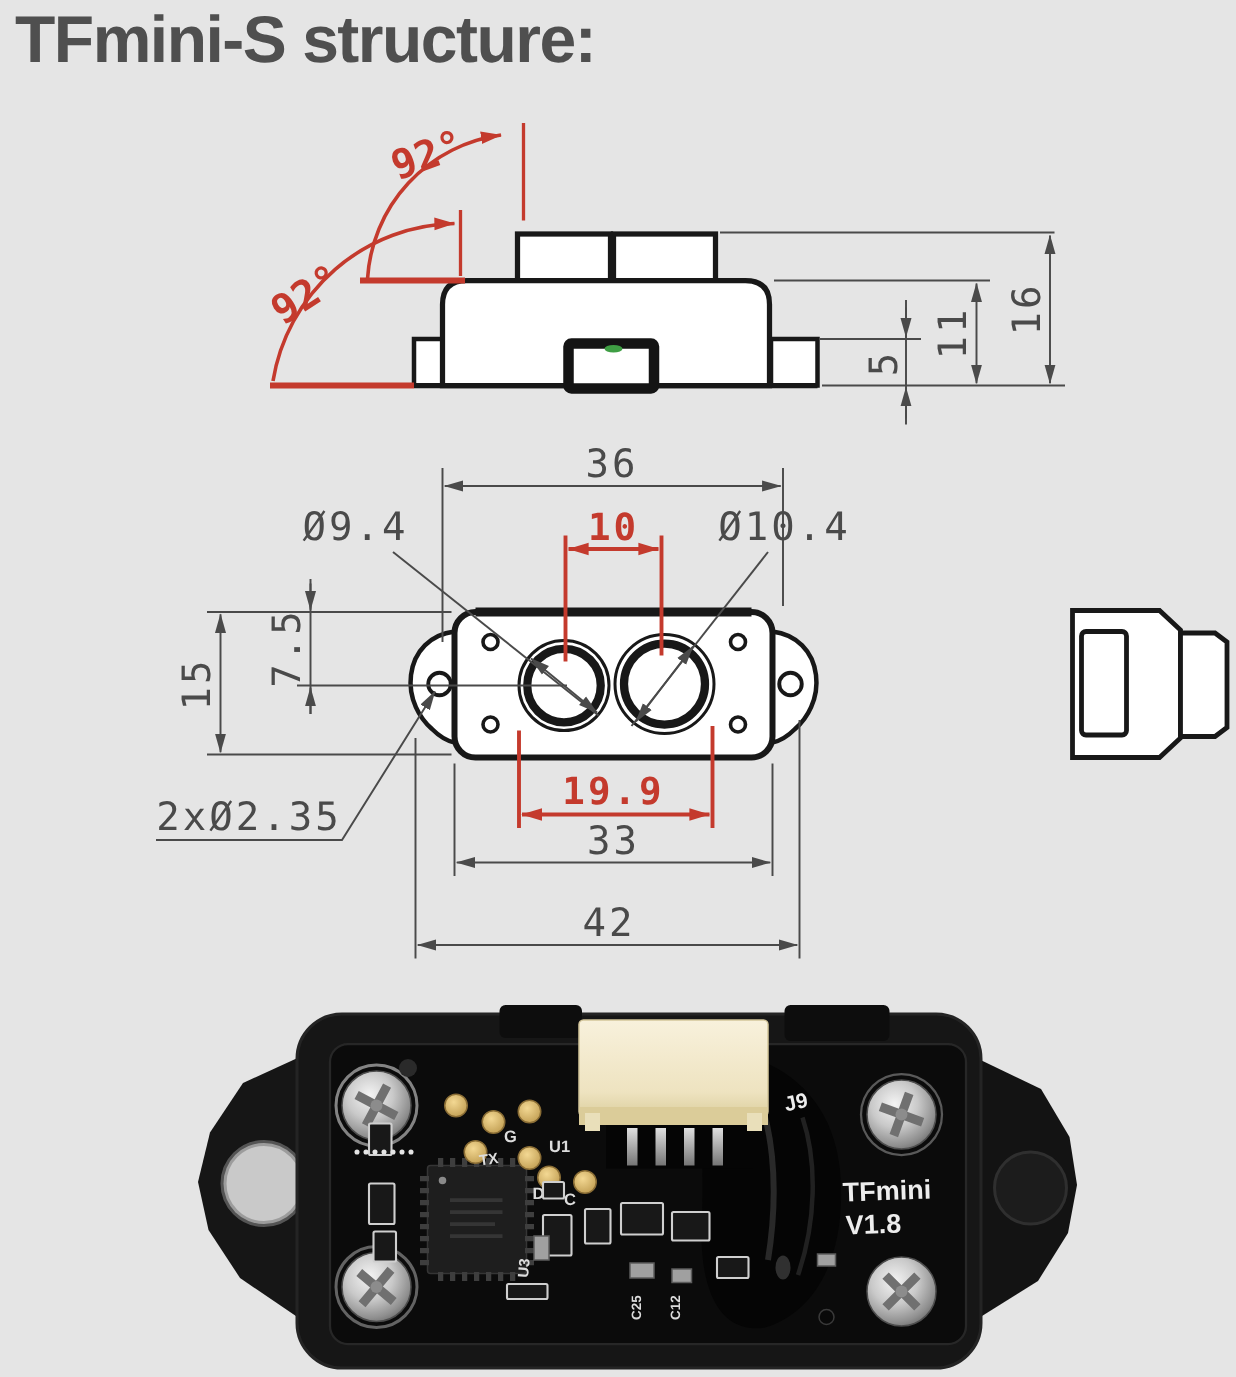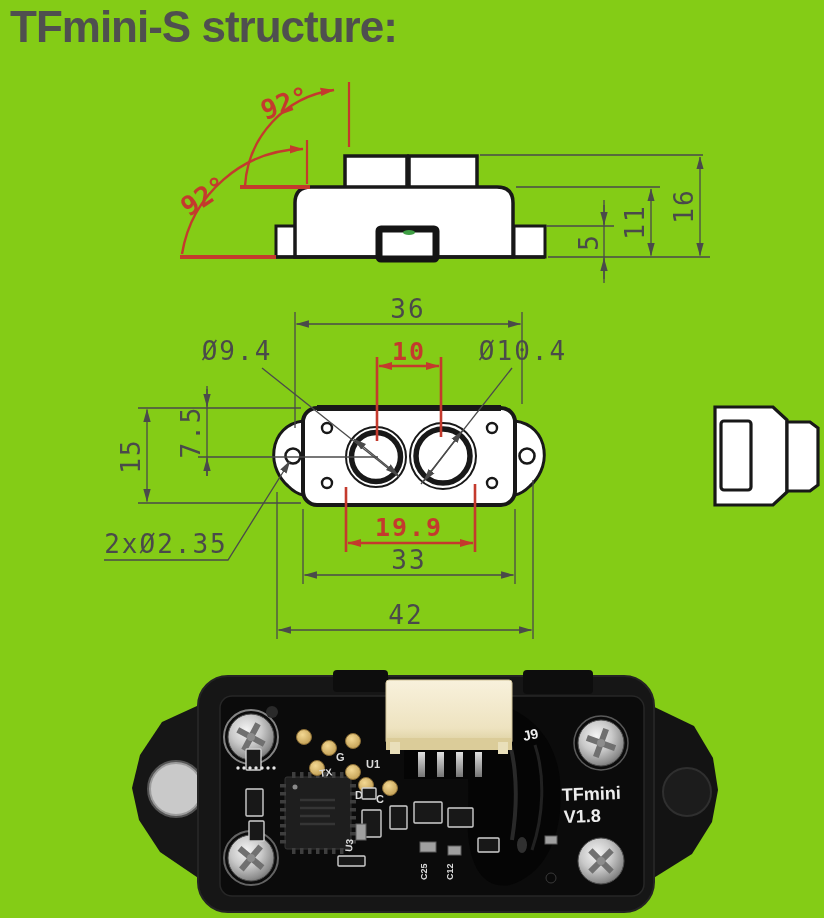--- a/index.html
+++ b/index.html
@@ -1,16 +1,16 @@
 <!DOCTYPE html>
 <html><head>
 <meta charset="utf-8">
 <style>
   html,body{margin:0;padding:0;background:#ffffff;}
-  #page{position:relative;width:824px;height:918px;background:#84cc16;overflow:hidden;
+  #page{position:relative;width:824px;height:918px;background:#e5e5e5;overflow:hidden;
         font-family:"Liberation Sans",sans-serif;}
   #title{position:absolute;left:10px;top:2px;font-size:44px;font-weight:bold;
          color:#4f4f4f;letter-spacing:-1px;font-family:"Liberation Sans",sans-serif;}
   svg{position:absolute;left:0;top:0;}
   .thin{stroke:#4a4a4a;stroke-width:1.3;fill:none;}
   .thick{stroke:#181818;stroke-width:3.5;fill:#fff;}
   .thick2{stroke:#181818;stroke-width:3;fill:#fff;}
   .red{stroke:#c43a2d;fill:none;}
   .dimtxt{font-family:"DejaVu Sans Mono",monospace;font-size:26px;fill:#4a4a4a;letter-spacing:2px;}
   .dimtxt-red{font-family:"DejaVu Sans Mono",monospace;font-size:25px;font-weight:bold;fill:#c43a2d;letter-spacing:2px;}

